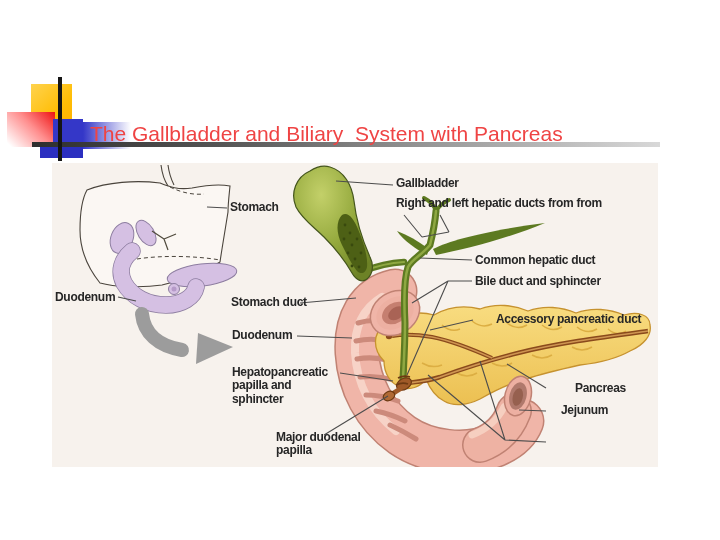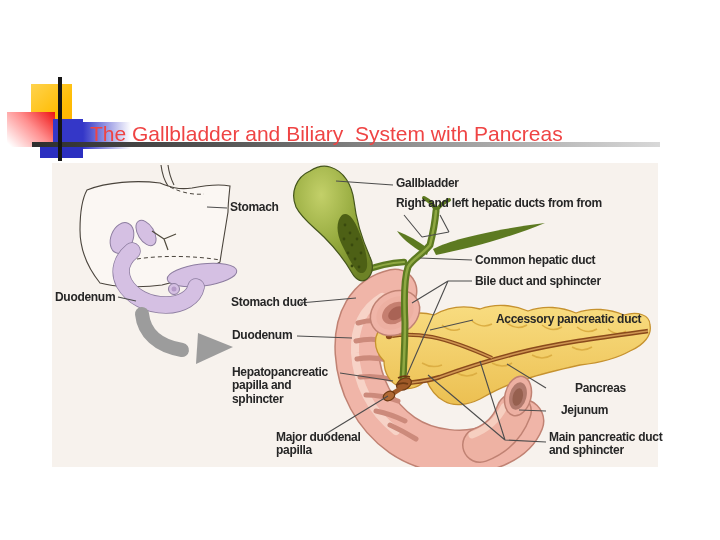--- a/index.html
+++ b/index.html
@@ -231,15 +231,14 @@
     <div class="lbl lbl-hepatic">Right and left hepatic ducts from from</div>
     <div class="lbl lbl-common">Common hepatic duct</div>
     <div class="lbl lbl-bile">Bile duct and sphincter</div>
     <div class="lbl lbl-cystic">Stomach duct</div>
     <div class="lbl lbl-duodenum-main">Duodenum</div>
     <div class="lbl lbl-hepato">Hepatopancreatic papilla and sphincter</div>
     <div class="lbl lbl-papilla">Major duodenal papilla</div>
     <div class="lbl lbl-accessory">Accessory pancreatic duct</div>
     <div class="lbl lbl-pancreas">Pancreas</div>
     <div class="lbl lbl-jejunum">Jejunum</div>
-    <div class="lbl lbl-mainduct">Main pancreatic duct and sphincter</div>
   </div>
 </div>
 
 </body></html>

